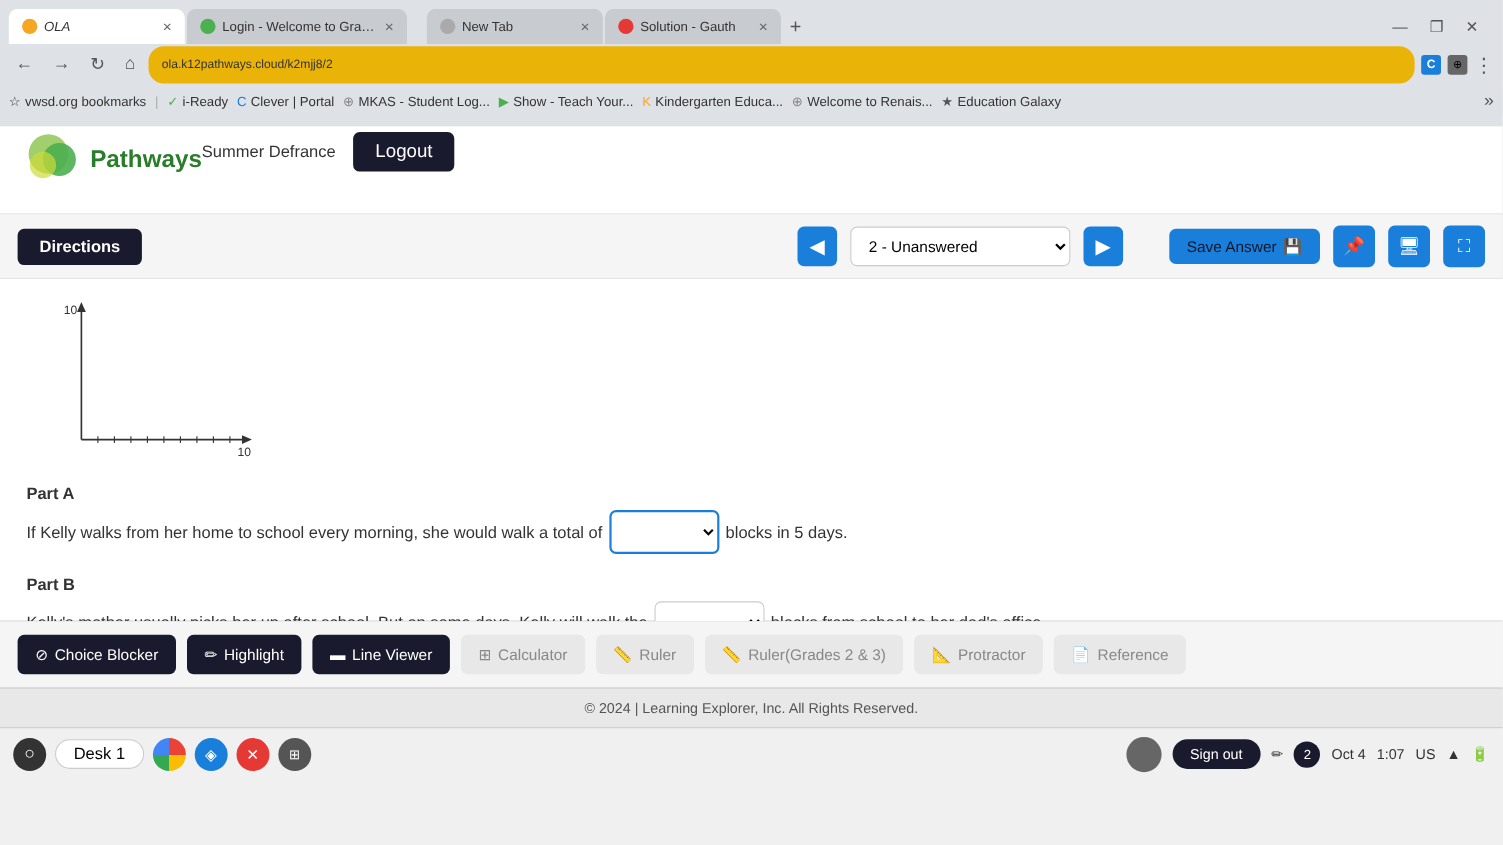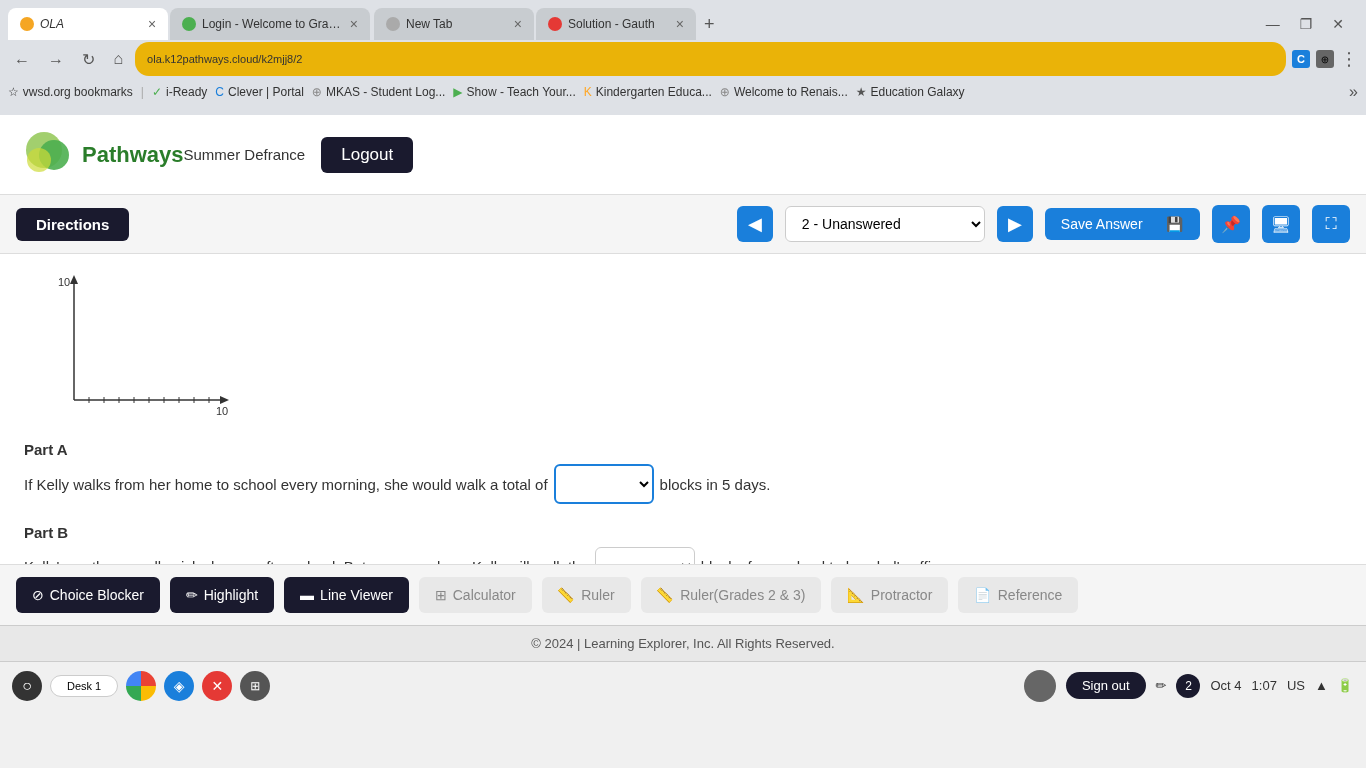--- a/index.html
+++ b/index.html
@@ -22,36 +22,36 @@
     .nav-btn { background: none; border: none; font-size: 16px; color: #555; cursor: pointer; padding: 2px 6px; }
     .address-bar { flex: 1; height: 34px; border: none; border-radius: 14px; background: #eab308; padding: 0 12px; font-size: 11px; color: #333; }
     .ext-icons { display: flex; gap: 6px; align-items: center; }
     .ext-icon { width: 18px; height: 18px; border-radius: 3px; background: #999; font-size: 10px; display: flex; align-items: center; justify-content: center; }
 
     .bookmarks-bar { display: flex; align-items: center; background: #dee1e6; padding: 2px 8px; gap: 8px; height: 28px; font-size: 12px; overflow: hidden; }
     .bookmark-item { display: flex; align-items: center; gap: 4px; color: #333; cursor: pointer; white-space: nowrap; }
     .bm-more { color: #555; font-size: 16px; cursor: pointer; margin-left: auto; }
 
     
-    .app-header { background: #fff; height: 80px; display: flex; align-items: center; padding: 16px 24px; border-bottom: 1px solid #ddd; }
+    .app-header { background: #fff; height: 80px; display: flex; align-items: flex-start; padding: 5px 24px; border-bottom: 1px solid #ddd; }
     .logo { display: flex; align-items: center; gap: 8px; }
     .logo-icon { width: 50px; height: 50px; }
     .logo-text { font-size: 22px; font-weight: bold; color: #2a7d2a; }
     .app-title { flex: 1; text-align: center; font-size: 22px; font-weight: bold; color: #333; }
     .header-right { display: flex; align-items: center; gap: 16px; }
     .user-name { font-size: 15px; color: #333; }
     .logout-btn { background: #1a1a2e; color: #fff; border: none; border-radius: 6px; padding: 8px 20px; font-size: 17px; cursor: pointer; }
 
     
     .toolbar { background: #f5f5f5; border-bottom: 1px solid #ddd; padding: 10px 16px; display: flex; align-items: center; gap: 12px; }
     .directions-btn { background: #1a1a2e; color: #fff; border: none; border-radius: 6px; padding: 8px 20px; font-size: 15px; cursor: pointer; font-weight: bold; }
     .toolbar-spacer { flex: 1; }
     .nav-arrow { background: #1a7fdb; color: #fff; border: none; border-radius: 6px; width: 36px; height: 36px; font-size: 18px; cursor: pointer; display: flex; align-items: center; justify-content: center; }
     .question-select { border: 1px solid #ccc; border-radius: 6px; padding: 6px 12px; font-size: 14px; background: #fff; width: 200px; height: 36px; }
-    .save-btn { background: #1a7fdb; color: #ffffff; border: none; border-radius: 6px; padding: 8px 16px; font-size: 14px; cursor: pointer; display: flex; align-items: center; gap: 24px; }
+    .save-btn { background: #1a7fdb; color: #0f172a; border: none; border-radius: 6px; padding: 8px 16px; font-size: 14px; cursor: pointer; display: flex; align-items: center; gap: 6px; margin-left: 30px; }
     .tool-icon-btn { background: #1a7fdb; color: #fff; border: none; border-radius: 6px; width: 38px; height: 38px; font-size: 16px; cursor: pointer; display: flex; align-items: center; justify-content: center; }
 
     
     .graph-area { margin-bottom: 16px; }
 
     
     .part-label { font-weight: bold; font-size: 15px; margin-bottom: 6px; color: #333; }
     .question-text { font-size: 15px; color: #333; margin-bottom: 20px; display: flex; align-items: center; gap: 6px; flex-wrap: wrap; }
     .answer-select { border: 2px solid #1a7fdb; border-radius: 6px; padding: 18px 12px; font-size: 15px; background: #fff; min-width: 100px; height: 38px; cursor: pointer; }
     .answer-select2 { border: 1px solid #ccc; border-radius: 6px; padding: 6px 12px; font-size: 15px; background: #fff; min-width: 100px; height: 38px; cursor: pointer; }
@@ -59,21 +59,21 @@
     
     .bottom-toolbar { background: #f5f5f5; border-top: 1px solid #ddd; padding: 12px 16px; display: flex; align-items: center; gap: 10px; }
     .tool-btn-dark { background: #1a1a2e; color: #fff; border: none; border-radius: 6px; padding: 10px 16px; font-size: 14px; cursor: pointer; display: flex; align-items: center; gap: 6px; }
     .tool-btn-light { background: #e8e8e8; color: #888; border: none; border-radius: 6px; padding: 10px 16px; font-size: 14px; cursor: pointer; display: flex; align-items: center; gap: 6px; }
 
     
     .footer { background: #e8e8e8; text-align: center; padding: 10px; font-size: 13px; color: #555; border-top: 1px solid #ccc; }
 
     
     .taskbar { background: #f0f0f0; height: 48px; display: flex; align-items: center; padding: 0 12px; gap: 8px; border-top: 1px solid #ccc; }
-    .taskbar-btn { background: #fff; border: 1px solid #ccc; border-radius: 20px; padding: 4px 16px; font-size: 11px; cursor: pointer; }
+    .taskbar-btn { background: #fff; border: 1px solid #ccc; border-radius: 20px; padding: 4px 16px; font-size: 15px; cursor: pointer; }
     .taskbar-icon { width: 30px; height: 30px; border-radius: 50%; display: flex; align-items: center; justify-content: center; font-size: 16px; cursor: pointer; }
     .taskbar-sign-out { background: #1a1a2e; color: #fff; border: none; border-radius: 20px; padding: 6px 16px; font-size: 13px; cursor: pointer; }
     .taskbar-right { margin-left: auto; display: flex; align-items: center; gap: 10px; font-size: 13px; color: #333; }
     .taskbar-circle { width: 24px; height: 24px; border-radius: 50%; background: #1a1a2e; color: #fff; display: flex; align-items: center; justify-content: center; font-size: 12px; }
 
     
     svg { display: block; }
 
     .content-area { height: calc(768px - 115px - 80px - 56px - 46px - 80px - 48px); overflow-y: auto; background: #fff; padding: 16px 24px; }
 
@@ -88,21 +88,21 @@
     <div class="tab active">
       <div class="tab-favicon" style="background:#f5a623;border-radius:50%;"></div>
       <span class="tab-title">OLA</span>
       <span class="tab-close">×</span>
     </div>
     <div class="tab inactive" style="margin-left:2px;">
       <div class="tab-favicon" style="background:#4caf50;border-radius:50%;width:14px;height:14px;"></div>
       <span class="tab-title">Login - Welcome to Grade Res...</span>
       <span class="tab-close">×</span>
     </div>
-    <div class="tab inactive" style="margin-left:4px;">
+    <div class="tab inactive" style="margin-left:18px;">
       <div class="tab-favicon" style="background:#aaa;border-radius:50%;width:14px;height:14px;"></div>
       <span class="tab-title">New Tab</span>
       <span class="tab-close">×</span>
     </div>
     <div class="tab inactive" style="margin-left:2px;">
       <div class="tab-favicon" style="background:#e53935;border-radius:50%;width:14px;height:14px;"></div>
       <span class="tab-title">Solution - Gauth</span>
       <span class="tab-close">×</span>
     </div>
     <button class="tab-add">+</button>

